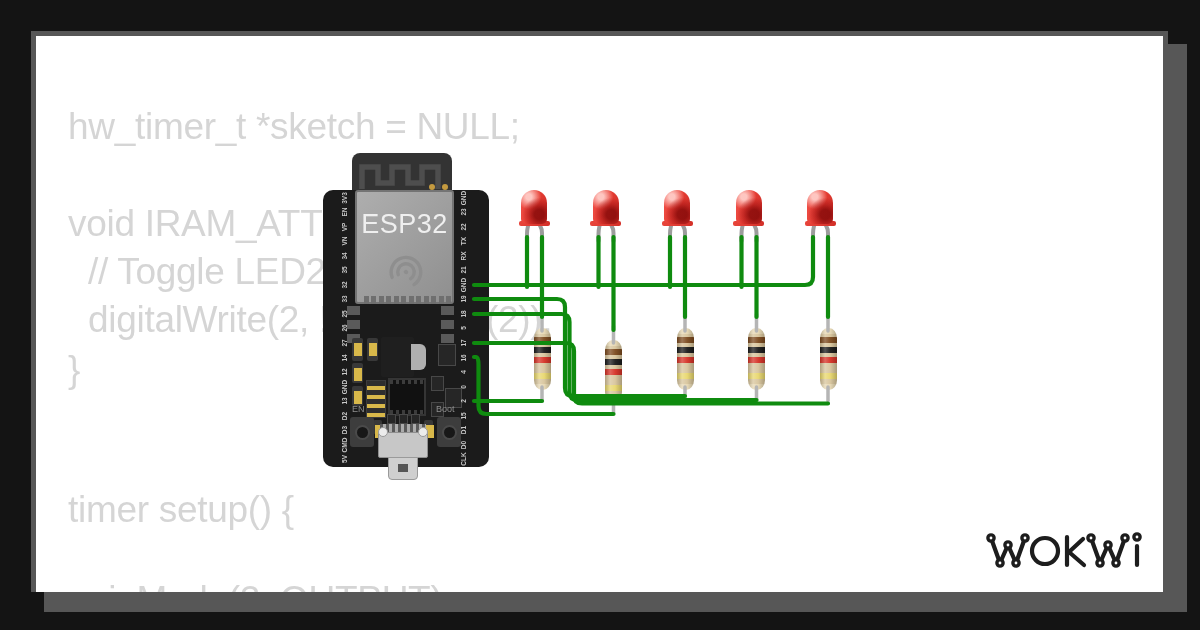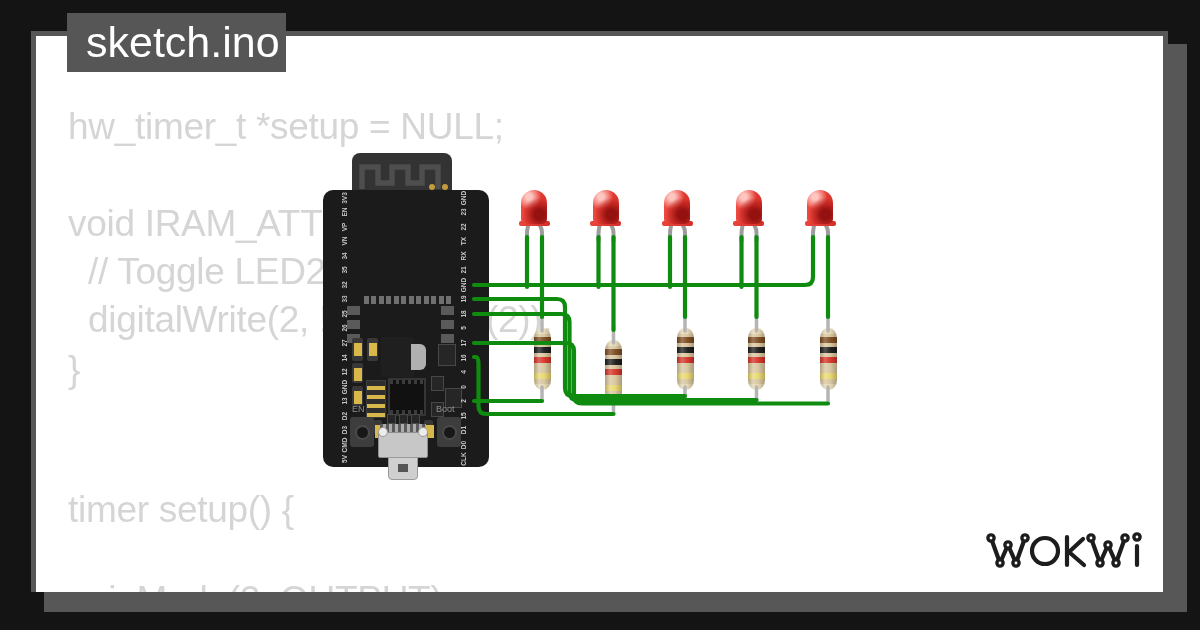--- a/index.html
+++ b/index.html
@@ -88,39 +88,49 @@
 </style>
 </head>
 <body>
 
 <div id="stage">
 
   <div class="abs" id="canvas-border"></div>
   <div class="abs" id="canvas"></div>
 
   <div class="abs" id="code-layer">
-      <span class="code-line" style="left: 68px; top: 106px; color: rgb(213, 213, 213);">hw_timer_t *setup = NULL;</span>
+      <span class="code-line" style="left: 68px; top: 106px; color: rgb(213, 213, 213);">hw_timer_t *sketch = NULL;</span>
       <span class="code-line" style="left: 68px; top: 203px; color: rgb(213, 213, 213);">void IRAM_ATTR o</span>
       <span class="code-line" style="left: 88px; top: 251px; color: rgb(213, 213, 213);">// Toggle LED2 s</span>
       <span class="code-line" style="left: 88px; top: 299px; color: rgb(213, 213, 213);">digitalWrite(2, !d</span>
       <span class="code-line" style="left: 486px; top: 299px; color: rgb(213, 213, 213);">(2));</span>
       <span class="code-line" style="left: 68px; top: 349px; color: rgb(213, 213, 213);">}</span>
       <span class="code-line" style="left: 68px; top: 489px; color: rgb(213, 213, 213);">timer setup() {</span>
       <span class="code-line" style="left: 88px; top: 579px; color: rgb(213, 213, 213);">pinMode(2, OUTPUT);</span>
     </div>
 
   <div class="abs" id="board">
     <div class="abs" id="antenna">
       <svg width="100" height="42">
         <path d="M10 36 L10 14 L26 14 L26 30 L40 30 L40 14 L56 14 L56 30 L70 30 L70 14 L86 14 L86 36" fill="none" stroke="#4e4e4e" stroke-width="5.5"></path>
         <circle cx="80" cy="34" r="3" fill="#c49a3f"></circle>
           <circle cx="93" cy="34" r="3" fill="#c49a3f"></circle>
       </svg>
     </div>
     <div class="abs" id="pcb"></div>
+    <div class="abs" id="module">
+      <div id="chip-label">ESP32</div>
+      <svg class="abs" style="left:28px;top:58px" width="44" height="40">
+        <g transform="translate(21,22) rotate(18)" fill="none" stroke="#8e8e8e" stroke-width="3.4" stroke-linecap="round">
+          <circle cx="0" cy="0" r="2.2" fill="#8e8e8e" stroke="none"></circle>
+          <path d="M -6.5 5 A 8.2 8.2 0 1 1 6.5 5"></path>
+          <path d="M -11.5 9.5 A 14.8 14.8 0 1 1 11.5 9.5"></path>
+        </g>
+      </svg>
+    </div>
     <div class="abs" id="castellation"></div>
     <div class="abs side-pads" id="pads-l"></div>
     <div class="abs side-pads" id="pads-r"></div>
 
     <div class="abs cap" style="left:352px;top:338px"></div>
     <div class="abs cap" style="left:367px;top:338px"></div>
     <div class="abs" id="reg"></div>
     <div class="abs" id="reg-tab"></div>
     <div class="abs tiny-comp" style="left:438px;top:344px;width:18px;height:22px"></div>
     <div class="abs cap" style="left:352px;top:363px;height:20px"></div>
@@ -289,23 +299,20 @@
 
   <div class="abs" id="shadow-right"></div>
   <div class="abs" id="shadow-bottom"></div>
   <div class="abs frame-bar" id="frame-top"></div>
   <div class="abs frame-bar" id="frame-left"></div>
   <div class="abs frame-bar" id="frame-right"></div>
   <div class="abs frame-bar" id="frame-right-patch"></div>
   <div class="abs frame-bar" id="frame-bottom"></div>
   <div class="abs frame-bar" id="frame-bl-patch"></div>
 
-  <div class="abs" id="file-tab">
-    <span>sketch.ino</span>
-  </div>
 
   <svg class="abs" id="wokwi-logo" width="170" height="48" viewBox="0 0 170 48" aria-label="WOKWI">
     <g fill="none" stroke="#1d1d1d" stroke-width="4.2" stroke-linecap="round" stroke-linejoin="round">
       <path d="M6 14 L15 39 L23 21 L31 39 L40 14"></path>
       <circle cx="60" cy="27" r="13"></circle>
       <path d="M82 13 L82 41 M98 15 L84 28 L99 41"></path>
       <path d="M106 14 L115 39 L123 21 L131 39 L140 14"></path>
       <path d="M152 22 L152 41"></path>
     </g>
     <g fill="#ffffff" stroke="#1d1d1d" stroke-width="3.4">

